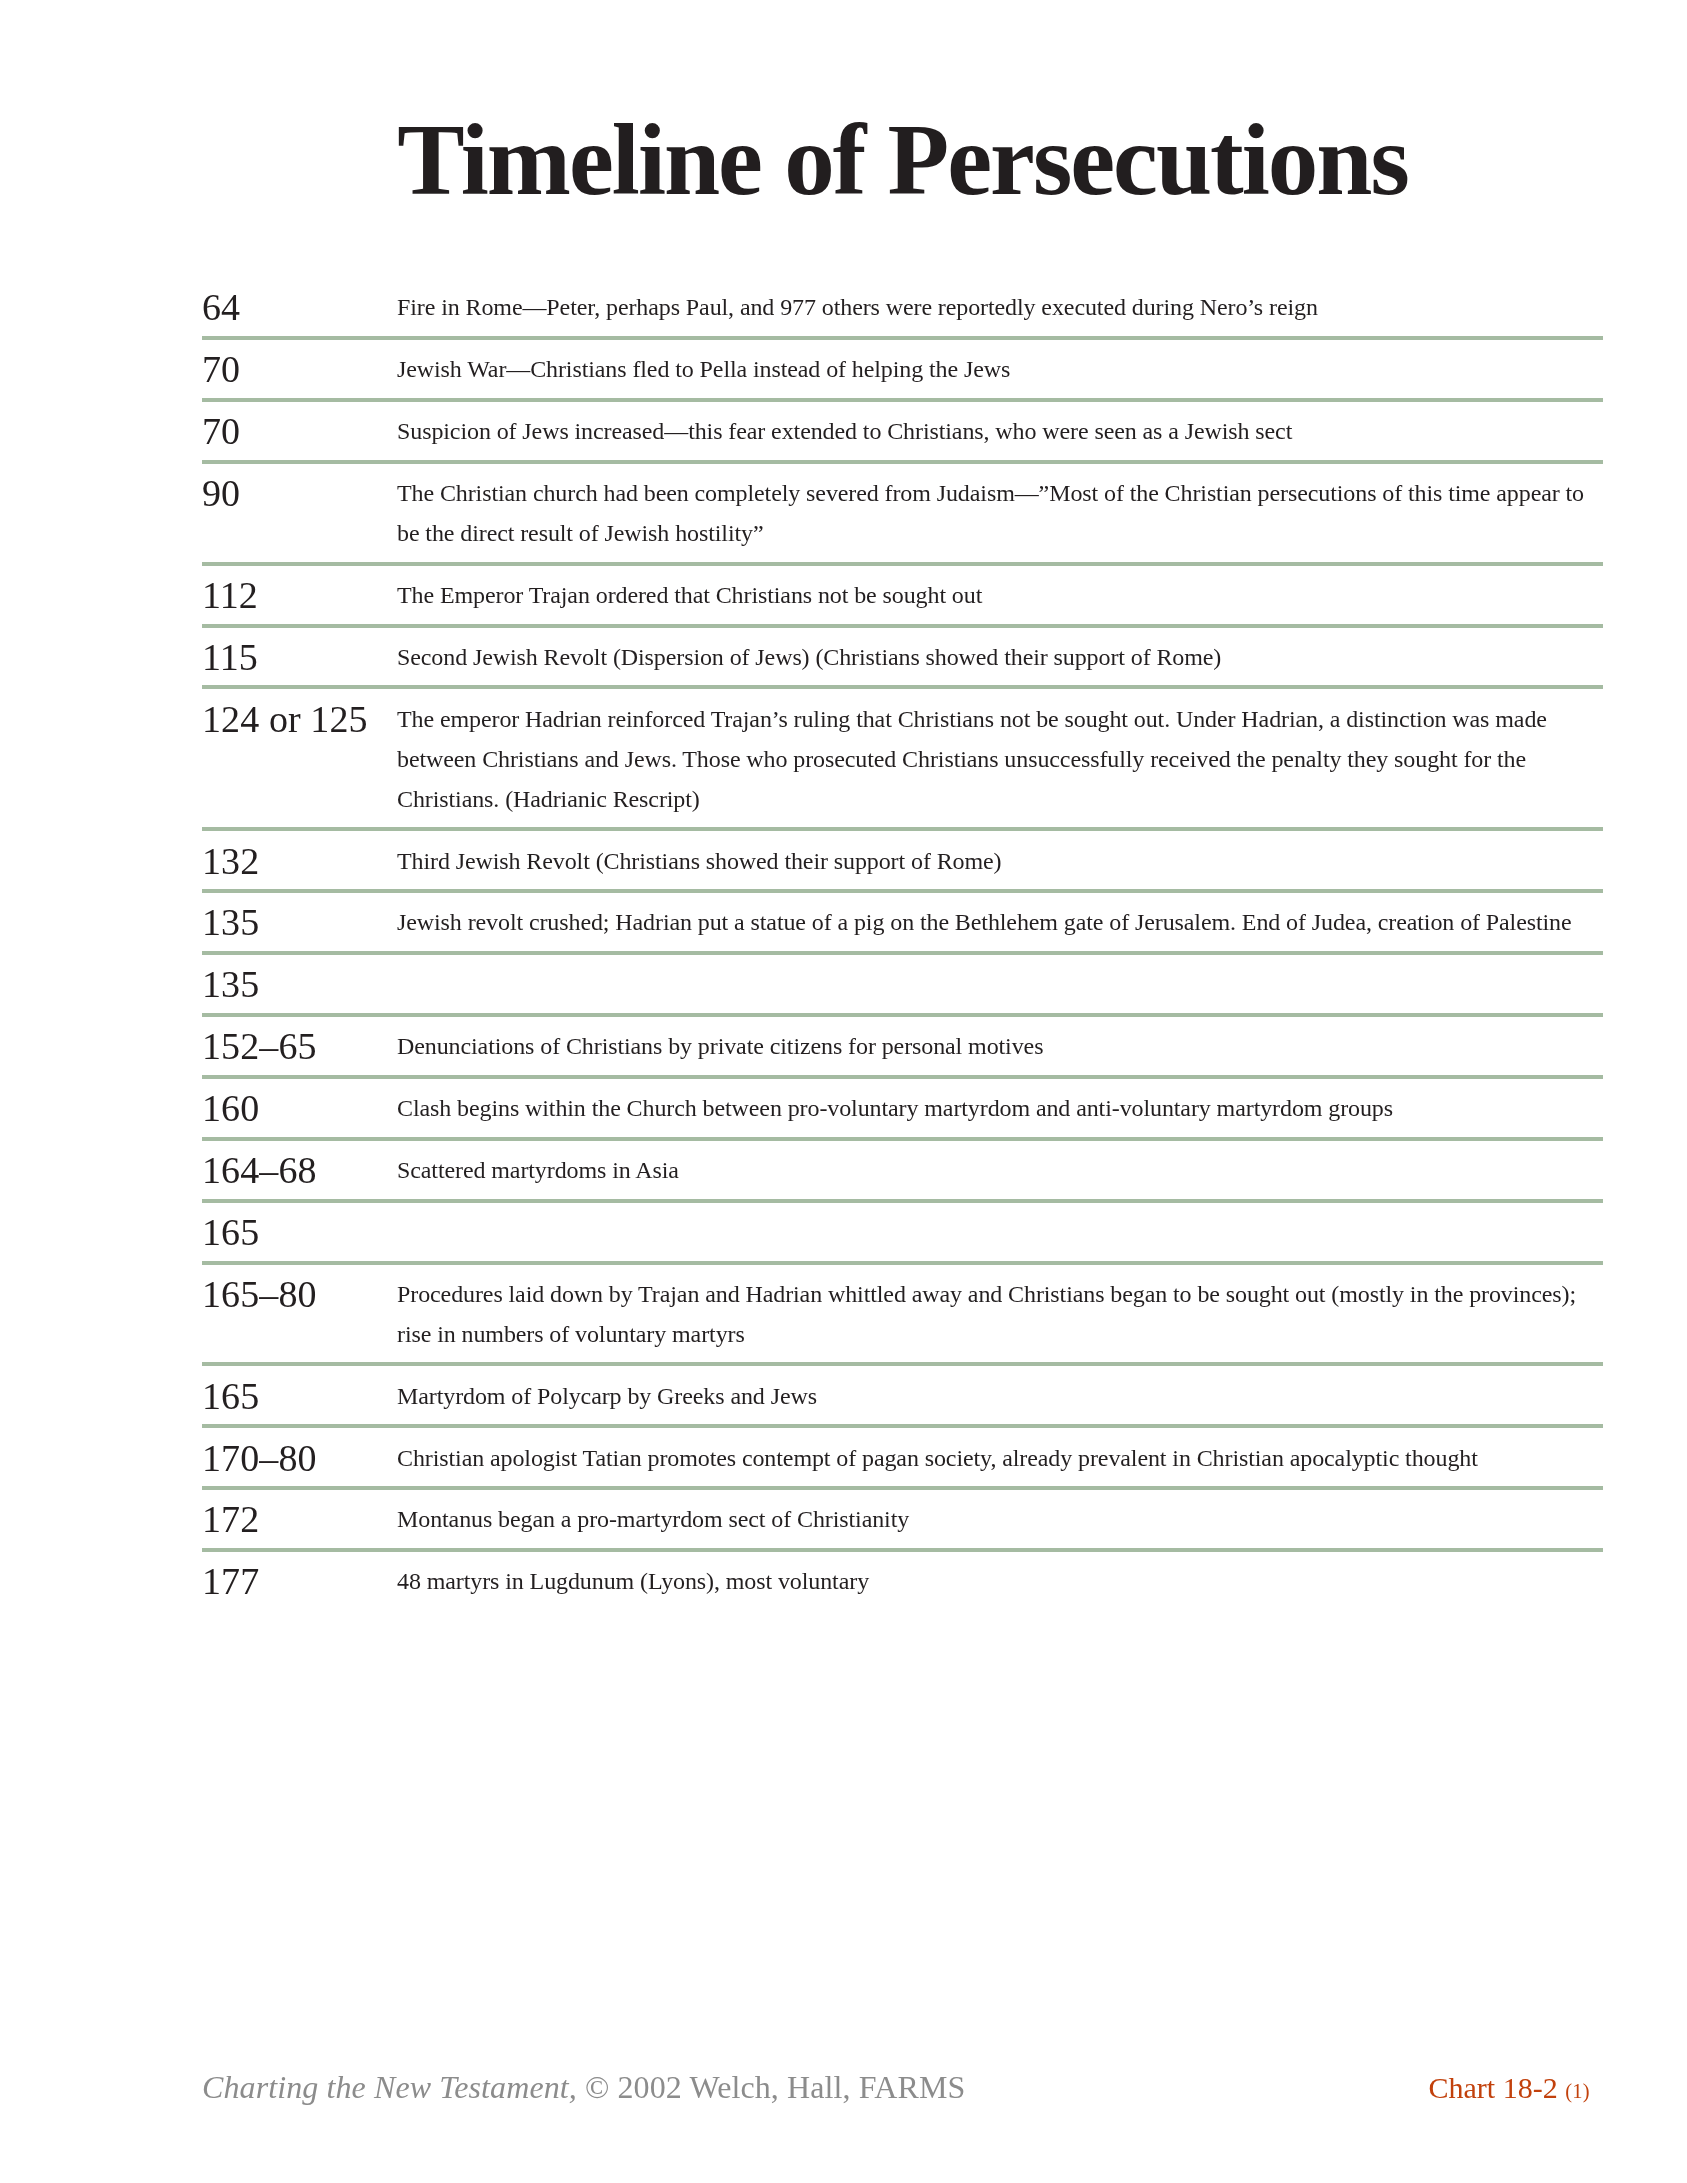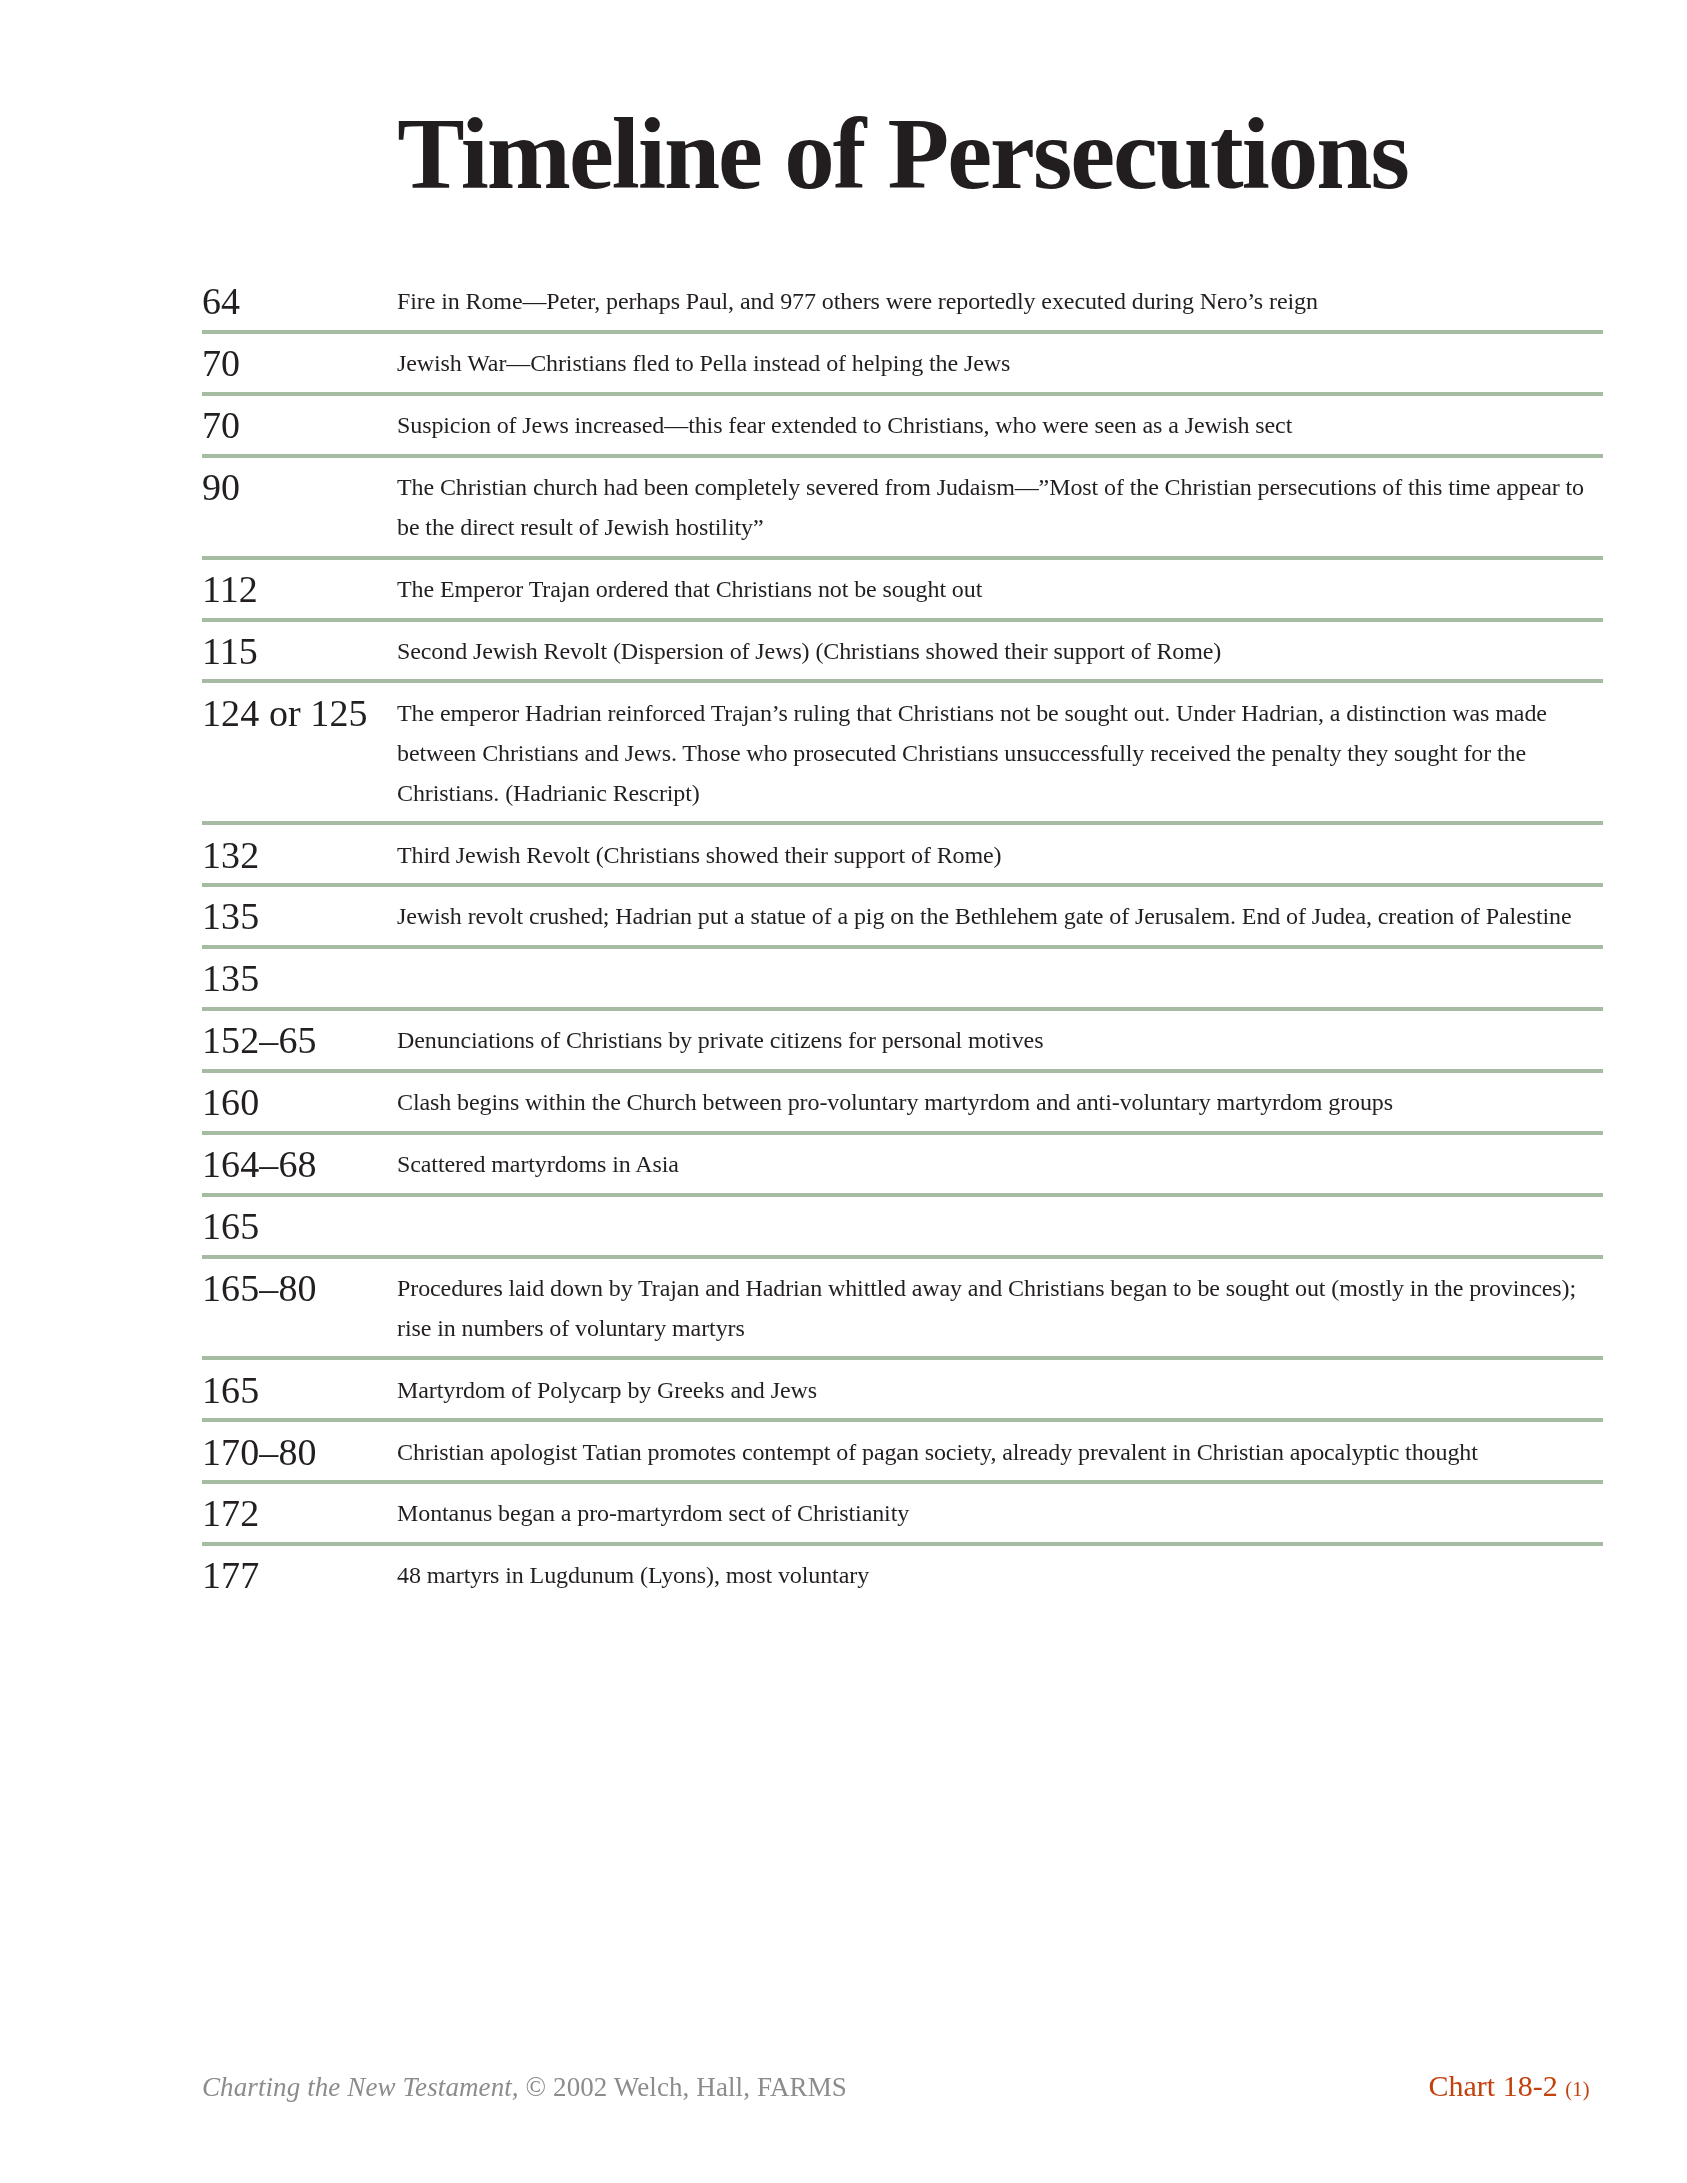--- a/index.html
+++ b/index.html
@@ -12,21 +12,21 @@
     color: #231f20;
     overflow: hidden;
   }
   .content {
     position: absolute;
     left: 202px;
     top: 0;
     width: 1401px;
   }
   .title {
-    margin: 10px;
+    margin: 16px;
     padding-top: 91px;
     text-align: center;
     font-family: "Liberation Serif", serif;
     font-weight: 700;
     font-size: 101px;
     line-height: 1.05;
     letter-spacing: -2px;
     color: #221e1f;
   }
   .timeline-table {
@@ -57,21 +57,21 @@
     position: absolute;
     left: 202px;
     right: 85px;
     top: 2069px;
     display: flex;
     justify-content: space-between;
     align-items: baseline;
   }
   .footer-left {
     color: #8c8c8c;
-    font-size: 27px;
+    font-size: 32px;
     letter-spacing: 0.1px;
   }
   .footer-left .italic { font-style: italic; }
   .footer-right {
     color: #c2410c;
     font-size: 30px;
     padding-right: 12px;
   }
   .footer-right .chart-note {
     font-size: 20.5px;

